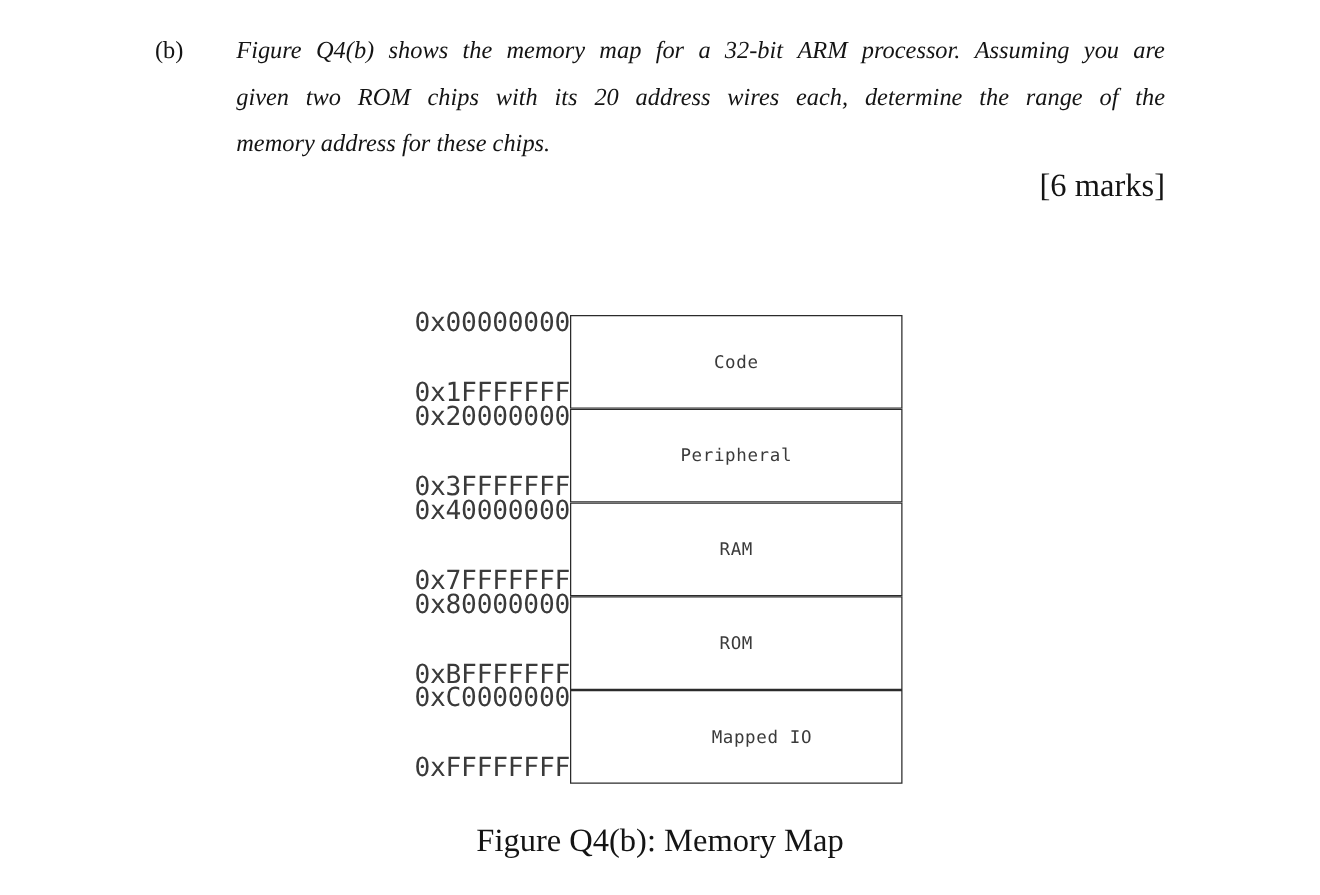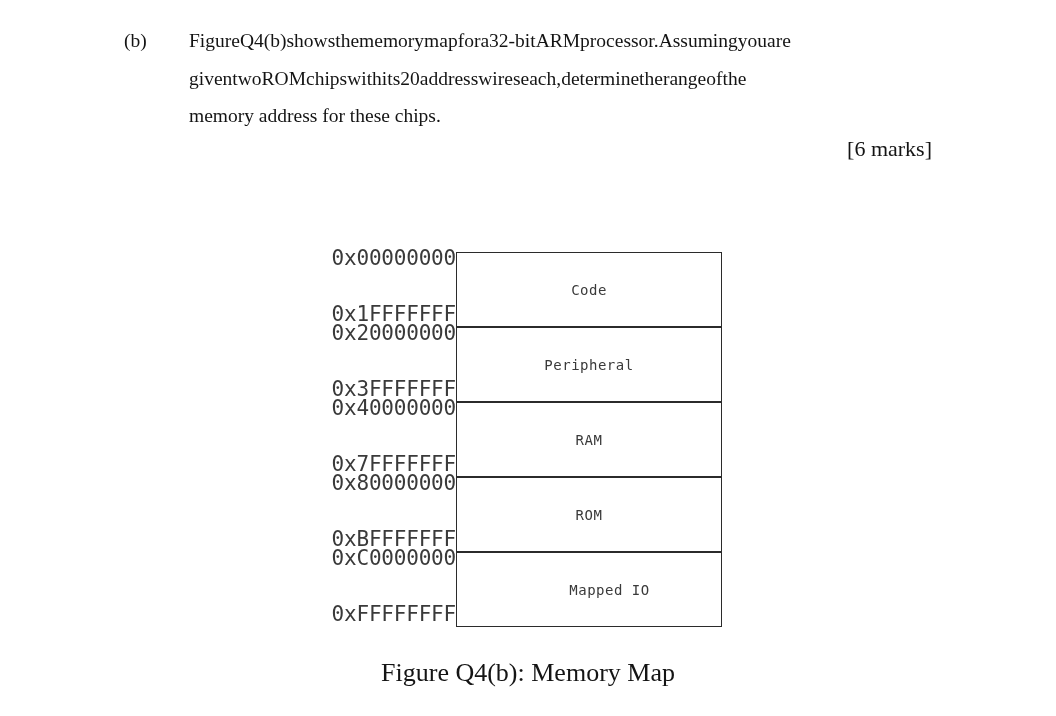--- a/index.html
+++ b/index.html
@@ -38,33 +38,35 @@
     font-size: 19.5px;
     line-height: 37.5px;
     text-align: justify;
     text-justify: inter-word;
     color: #141414;
     hyphens: none;
   }
   #question-text > span { display: block; }
   #question-text .ln {
     display: flex;
+    justify-content: space-between;
     white-space: nowrap;
+    font-style: italic;
   }
   #question-text .ln.last {
     display: block;
   }
 
   #marks-line {
     position: absolute;
     left: 124px;
     top: 134px;
     width: 808px;
     text-align: right;
-    font-size: 22px;
+    font-size: 26px;
     line-height: 30px;
     color: #141414;
   }
 
   
   #figure {
     position: absolute;
     left: 0;
     top: 0;
     width: 1056px;

